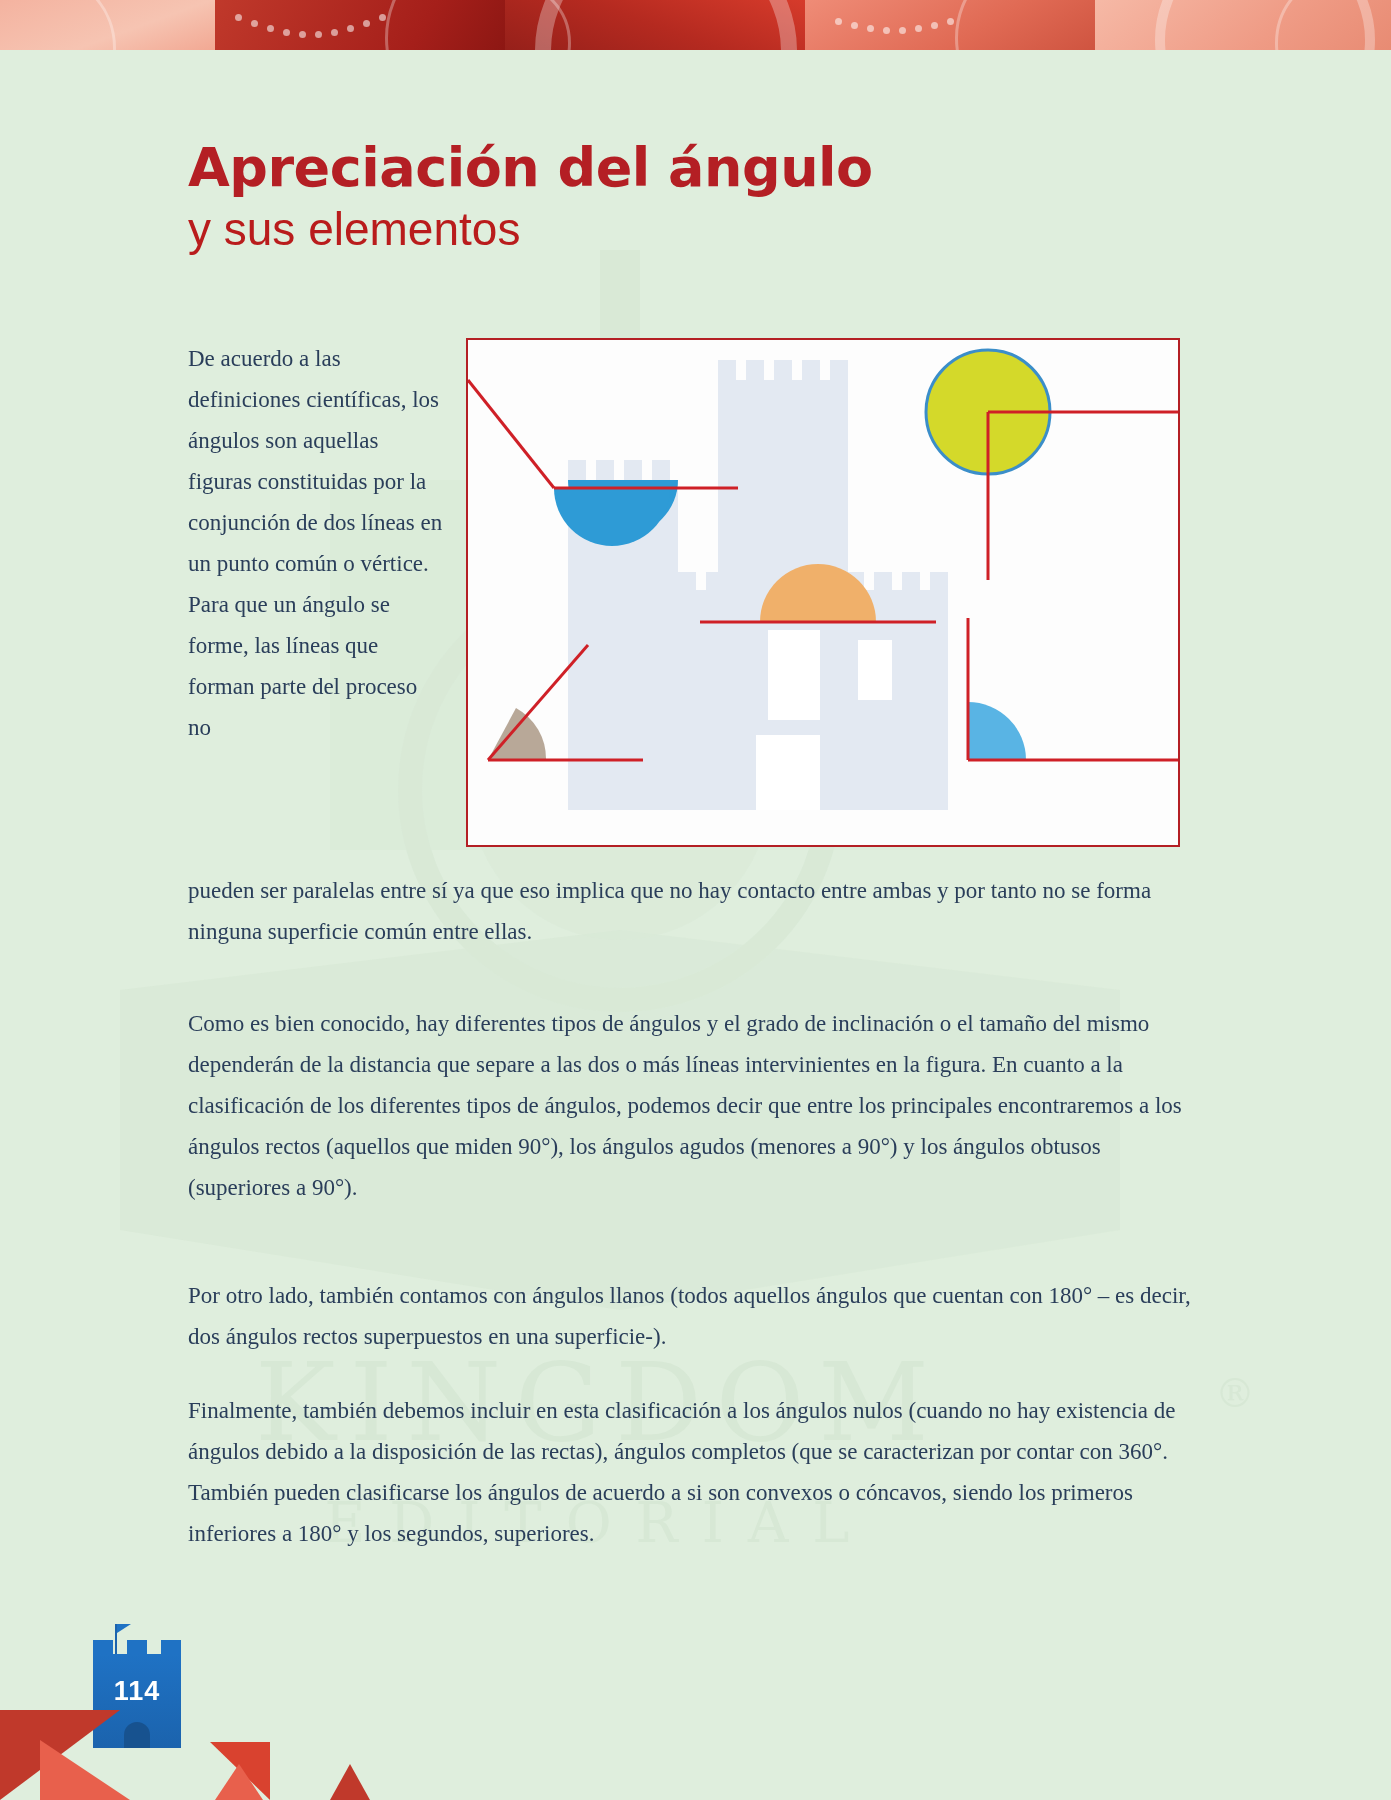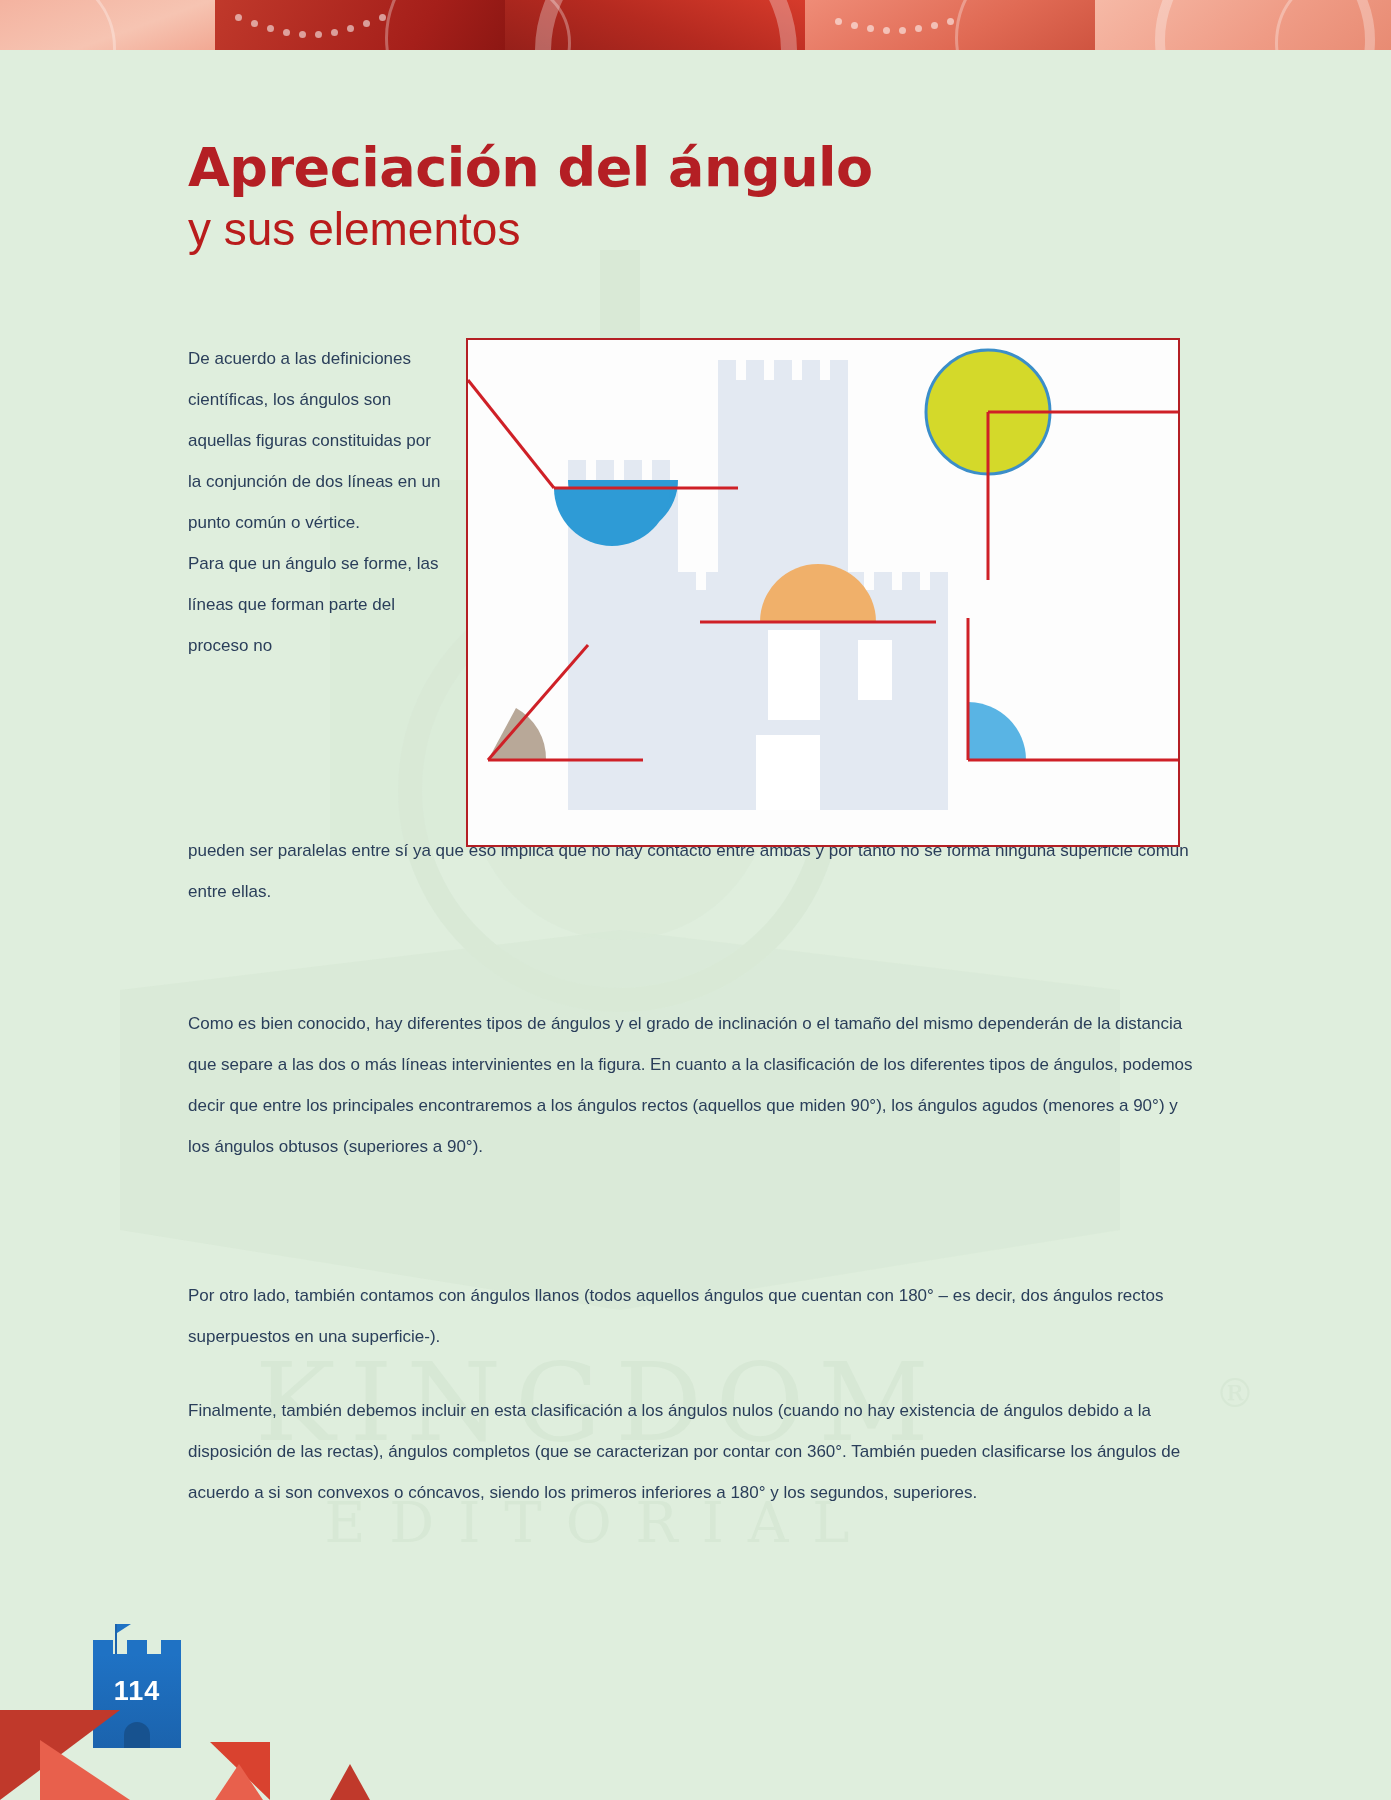--- a/index.html
+++ b/index.html
@@ -99,37 +99,37 @@
   }
   .title-sub {
     font-family: "Liberation Sans", sans-serif;
     font-size: 46px;
     color: #b91c1c;
     line-height: 1.15;
     margin: 6px 0 0 0;
   }
 
   .body-text {
-    font-family: Liberation Sans, sans-serif;
+    font-family: Liberation Serif, serif;
     color: #2a3e5a;
-    font-size: 17px;
+    font-size: 23px;
     line-height: 41px;
   }
 
   .col-text {
     position: absolute;
     left: 188px; top: 338px;
     width: 255px;
   }
   .para-wide {
     position: absolute;
     left: 188px;
     width: 1010px;
   }
-  .p-wrap-end { top: 830px; }
+  .p-wrap-end { top: 870px; }
   .p-2 { top: 1003px; }
   .p-3 { top: 1275px; }
   .p-4 { top: 1390px; }
 
   
   .figure {
     position: absolute;
     left: 466px; top: 338px;
     width: 710px; height: 505px;
     border: 2px solid #b41f24;

